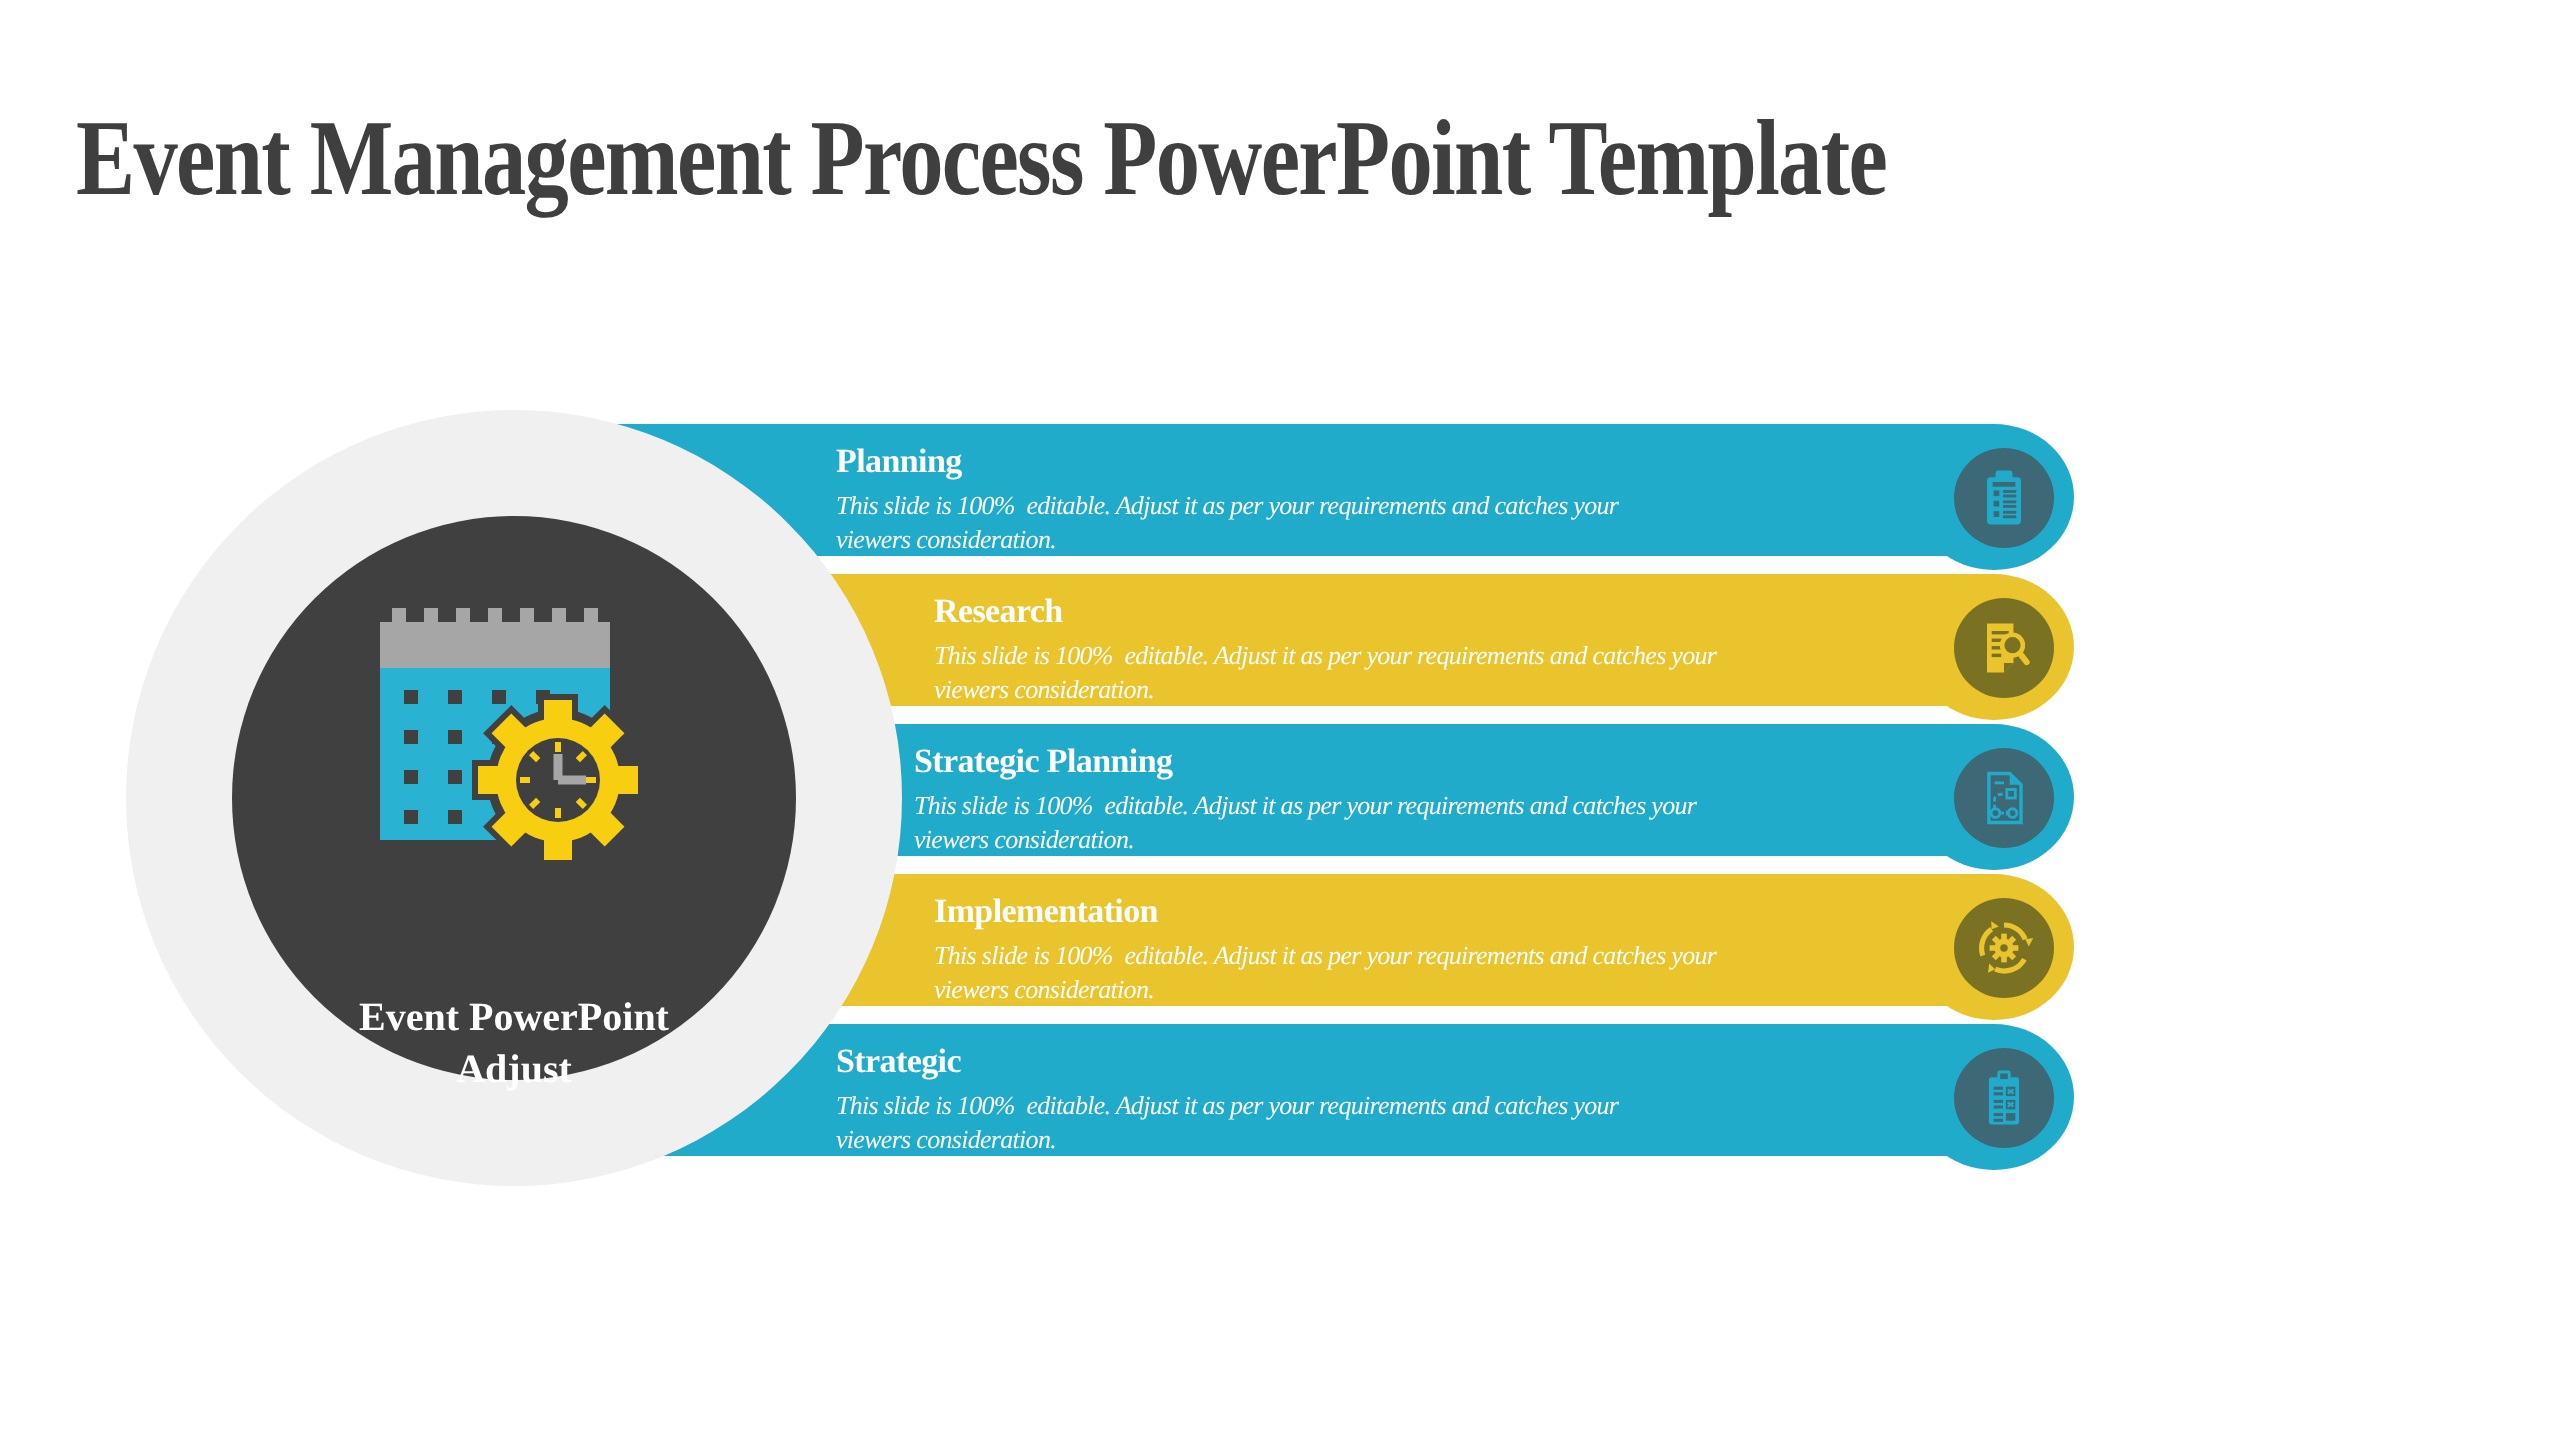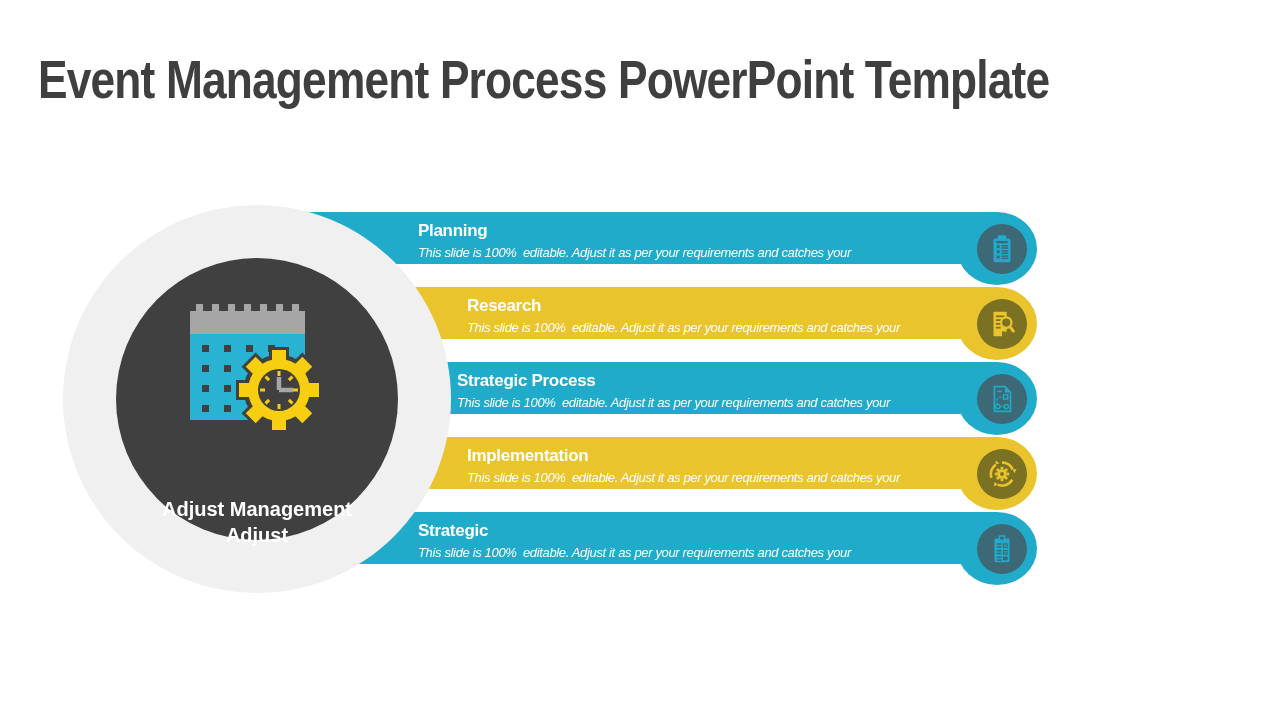--- a/index.html
+++ b/index.html
@@ -1,28 +1,28 @@
 <!DOCTYPE html>
 <html style="--cyan: #21abcb; --yellow: #e9c42d; --teal-dark: #3d6876; --olive-dark: #7a7123; --dark-gray: #404040; --light-ring: #f0f0f0; --title-text: #3f3f3f; --calendar-gray: #a6a6a6; --gear-yellow: #f7ce10; --calendar-cyan: #29b2d2;"><head>
 <meta charset="utf-8">
 <style>
   html,body{margin:0;padding:0;background:#888;}
   .slide{
     position:relative;width:1280px;height:720px;background:#ffffff;
-    overflow:hidden;font-family:Liberation Sans, sans-serif;
+    overflow:hidden;font-family:Liberation Serif, serif;
   }
   
   .page-title{
     position:absolute;left:38px;top:48px;
     font-size:54px;font-weight:bold;color:var(--title-text,#3f3f3f);
     letter-spacing:-1px;white-space:nowrap;
     transform:scaleX(0.82);transform-origin:left top;
   }
   
-  .bar{position:absolute;left:300px;width:697px;height:52px;}
+  .bar{position:absolute;left:300px;width:697px;height:66px;}
   .bar.cyan{background:var(--cyan,#21abcb);}
   .bar.yellow{background:var(--yellow,#e9c42d);}
   .cap{position:absolute;left:657px;top:0;width:80px;height:73px;border-radius:50%;}
   .bar.cyan .cap{background:var(--cyan,#21abcb);}
   .bar.yellow .cap{background:var(--yellow,#e9c42d);}
   .icon-circle{
     position:absolute;left:677px;top:12px;width:50px;height:50px;border-radius:50%;
     display:flex;align-items:center;justify-content:center;
   }
   .icon-circle.teal{background:var(--teal-dark,#3d6876);}
@@ -119,21 +119,21 @@
           <line x1="13" y1="10" x2="18" y2="10"></line>
           <rect x="19.5" y="13.5" width="4.5" height="4.5"></rect>
           <path d="M13 24 v-5 q0 -3 4 -3 h2.5" stroke-dasharray="2.4 1.8"></path>
           <circle cx="13.5" cy="26" r="2.3"></circle>
           <circle cx="22.5" cy="26" r="2.3"></circle>
           <line x1="16" y1="26" x2="19.5" y2="26" stroke-dasharray="2 1.6"></line>
         </g>
         <path d="M19 24.6 l2.6 1.4 -2.6 1.4 z" fill="#21abcb"></path>
       </svg>
     </div>
-    <div class="bar-title">Strategic Process</div>
+    <div class="bar-title">Strategic Planning</div>
     <div class="bar-desc l1">This slide is 100%  editable. Adjust it as per your requirements and catches your</div>
     <div class="bar-desc l2">viewers consideration.</div>
   </div>
 
   <div class="bar yellow tx2" style="top:437px">
     <div class="cap"></div>
     <div class="icon-circle olive">
       <svg class="bar-svg" width="36" height="36" viewBox="0 0 36 36">
         <g stroke="#e9c42d" stroke-width="2.6" fill="none">
           <path d="M18 6.5 A11.5 11.5 0 0 1 28.6 13.6"></path>
@@ -271,19 +271,19 @@
           <g transform="rotate(45 104 92)">
             <rect x="102.5" y="73" width="3" height="5"></rect>
               <rect x="102.5" y="106" width="3" height="5"></rect>
             <rect x="85" y="90.5" width="5" height="3"></rect>
               <rect x="118" y="90.5" width="5" height="3"></rect>
           </g>
         </g>
         <path d="M104 92 V79 M104 92 H118" stroke="#a6a6a6" stroke-width="4.5" fill="none"></path>
       </svg>
       <div class="hub-label">
-        <div>Adjust Management</div>
+        <div>Event PowerPoint</div>
         <div>Adjust</div>
       </div>
     </div>
   </div>
 
 </div>
 
 </body></html>

